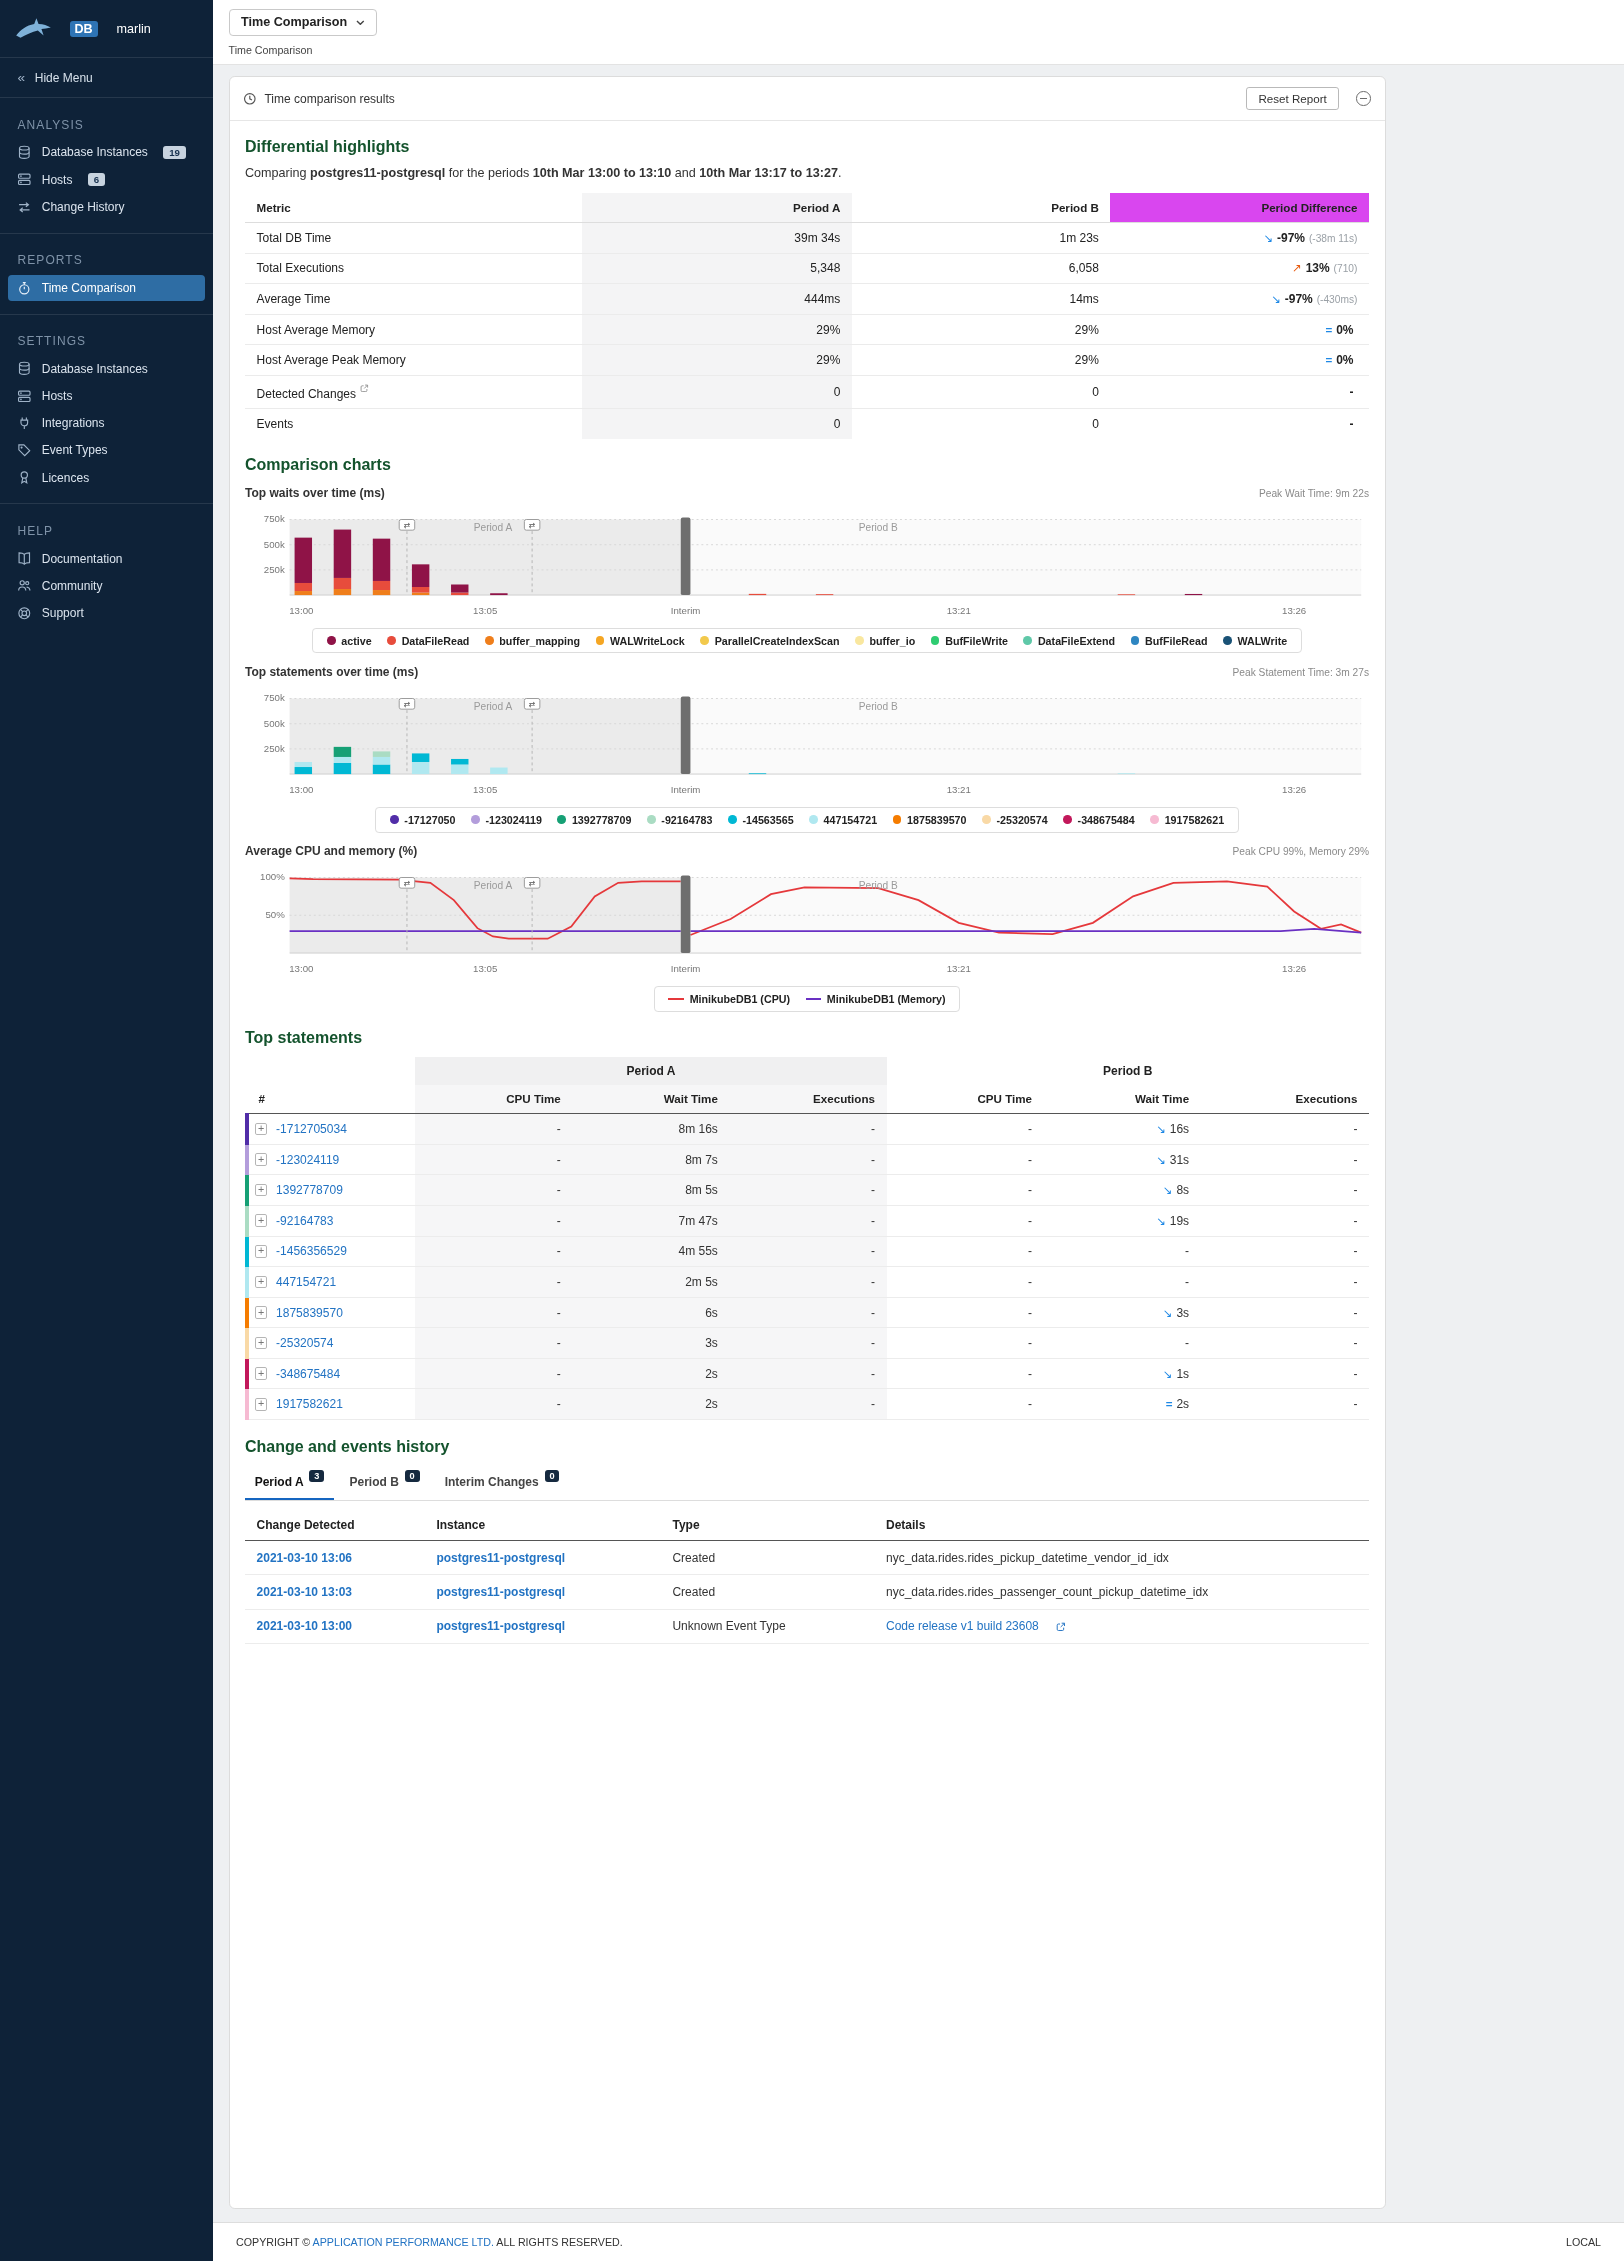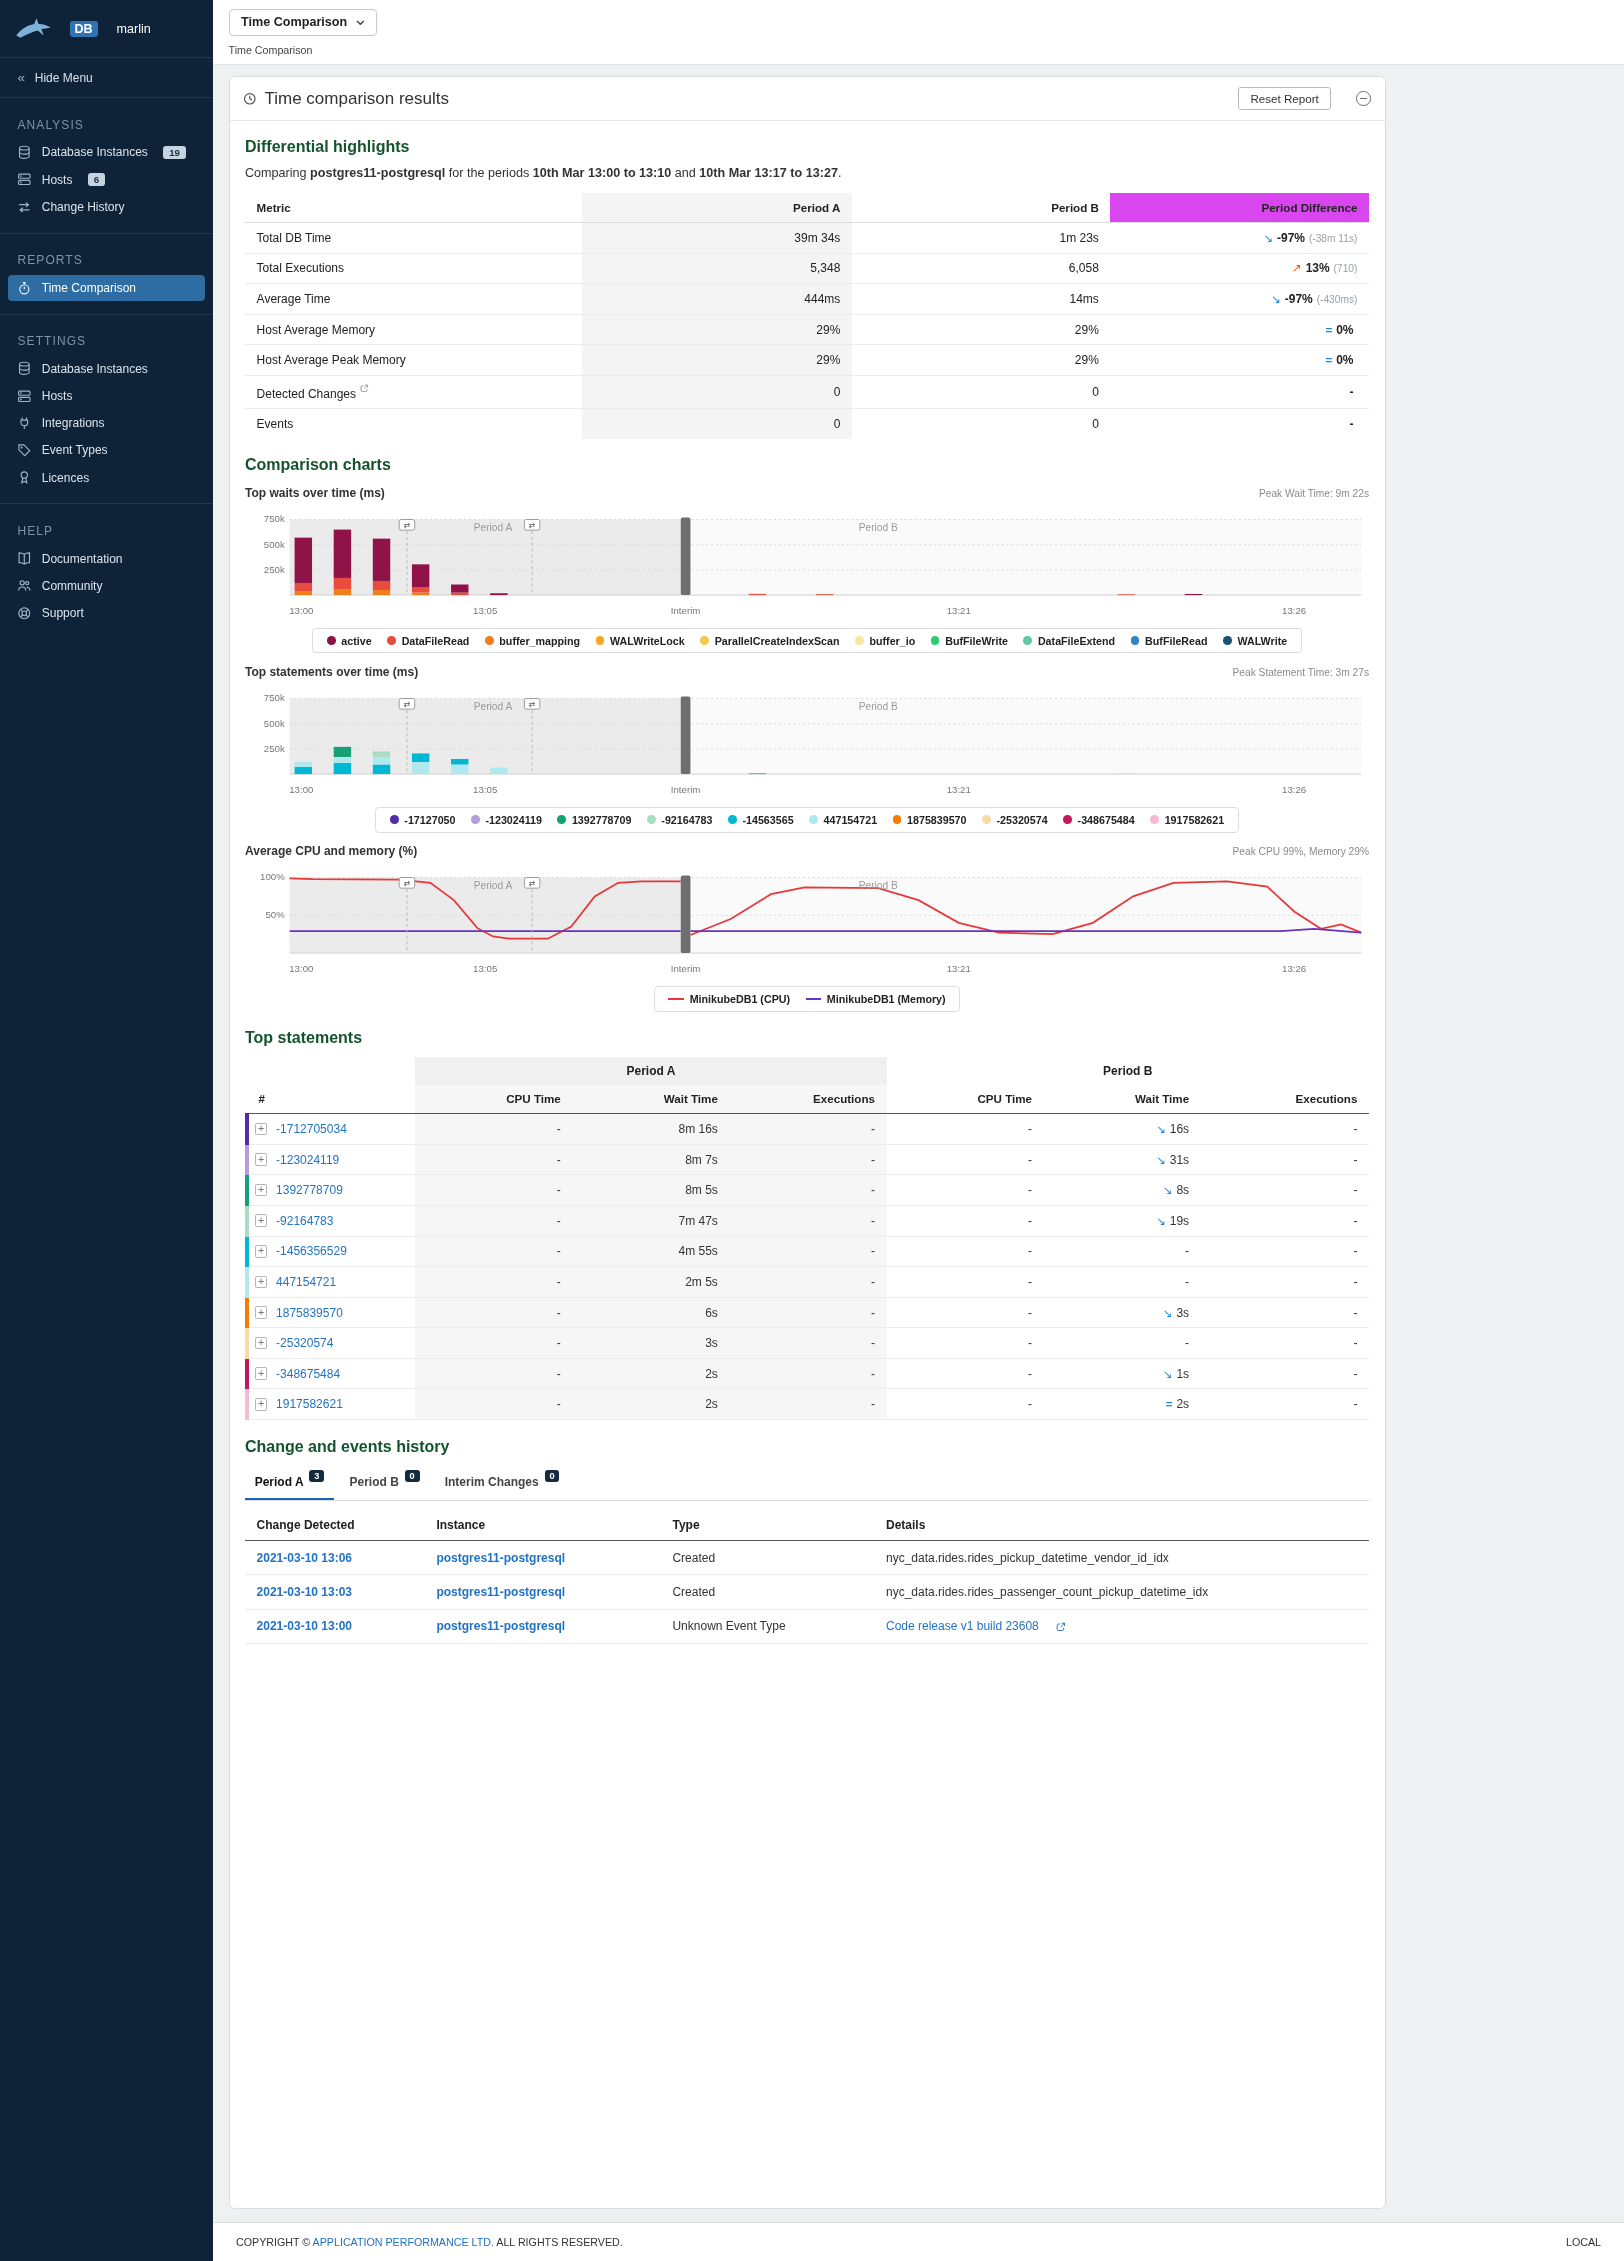--- a/index.html
+++ b/index.html
@@ -28,22 +28,22 @@
 
   
   .main { display:flex; flex-direction:column; width:1411px; }
   .topbar { background:#fff; border-bottom:1px solid #e3e3e3; padding:8.7px 15.5px 7.8px; }
   .report-select { display:inline-flex; align-items:center; gap:8.7px; background:#fff; border:1px solid #c9c9c9; border-radius:3.9px; padding:5.8px 11.6px; font-weight:bold; font-size:12.6px; color:#222; font-family:inherit; cursor:pointer; }
   .breadcrumb { margin-top:7.8px; font-size:10.7px; color:#444; }
 
   .content { flex:1; padding:11.6px 15.5px; background:#eef0f2; }
   .card { width:1157px; min-height:2133px; background:#fff; border:1px solid #dcdcdc; border-radius:5.8px; padding-bottom:29px; }
   .card-head { display:flex; align-items:center; gap:7.8px; padding:9.7px 13.6px; border-bottom:1px solid #e6e6e6; }
-  .card-title { font-size:17px; color:#333; }
-  .head-actions { margin-left:auto; display:flex; align-items:center; gap:25px; }
+  .card-title { font-size:12px; color:#333; }
+  .head-actions { margin-left:auto; display:flex; align-items:center; gap:17px; }
   .reset-btn { background:#fff; border:1px solid #b9b9b9; border-radius:2.9px; padding:3.9px 11.6px; font-size:11.6px; color:#333; font-family:inherit; cursor:pointer; }
   .collapse-ico { width:14.6px; height:14.6px; border:1.5px solid #6c6c6c; border-radius:50%; display:inline-flex; align-items:center; justify-content:center; cursor:pointer; }
   .collapse-ico::after { content:""; width:6.8px; height:1.5px; background:#6c6c6c; display:block; }
 
   .section-h { font-size:16px; font-weight:bold; color:#14532d; margin:17.5px 15.5px 9.7px; }
   .comparing { margin:0 15.5px 13.6px; font-size:12.6px; color:#333; }
   .comparing b { font-weight:bold; }
 
   
   .diff-table { width:calc(100% - 31px); margin:0 15.5px 5.8px; border-collapse:collapse; font-size:12px; }

